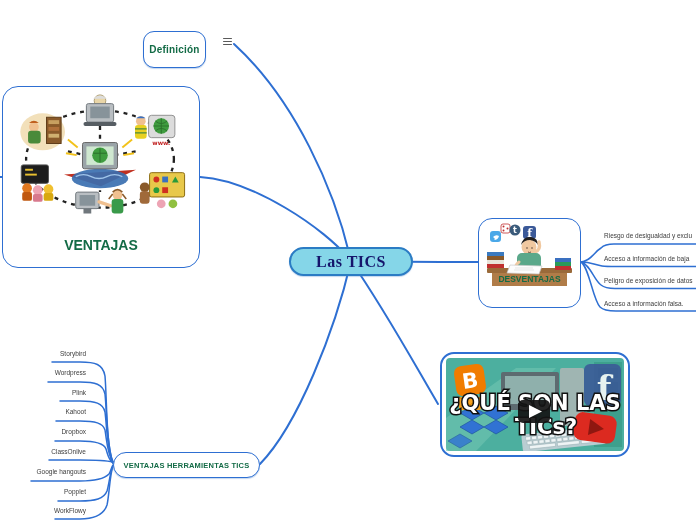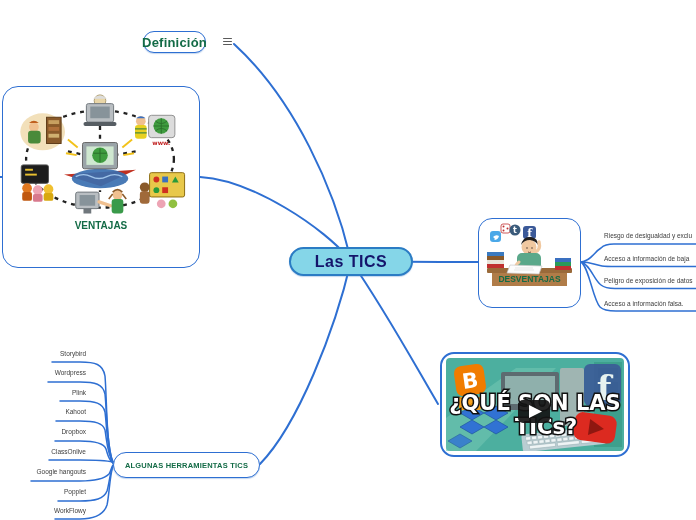--- a/index.html
+++ b/index.html
@@ -9,30 +9,30 @@
   }
   svg{display:block}
   #connectors{position:absolute;left:0;top:0;z-index:1}
   .node{position:absolute;background:#fff;border:1.6px solid #2e6fd2;box-sizing:border-box;z-index:3}
   .pill{display:flex;align-items:center;justify-content:center;border-radius:12px;
         box-shadow:0 1px 1px rgba(90,140,210,.35)}
   .green-label{color:#136b46;font-weight:bold;letter-spacing:.2px}
   #center-node{
     left:289px;top:247px;width:124px;height:29px;border-radius:15px;
     background:#85d6e8;border:2px solid #2b7cc4;z-index:4;
-    font-family:Liberation Sans, sans-serif;
+    font-family:Liberation Serif, serif;
     font-weight:bold;font-size:16px;color:#15156b;letter-spacing:.5px;
   }
-  #definition-node{left:143px;top:31px;width:63px;height:22px;border-radius:11px;font-size:13px}
+  #definition-node{left:143px;top:31px;width:63px;height:37px;border-radius:11px;font-size:10px}
   #tools-node{left:113px;top:452px;width:147px;height:26px;border-radius:13px;font-size:7.5px}
   #ventajas-node{left:2px;top:86px;width:198px;height:182px;border-radius:16px;padding:4px}
   #desventajas-node{left:478px;top:218px;width:103px;height:90px;border-radius:14px;padding:3px}
   #video-node{left:440px;top:352px;width:190px;height:105px;border-radius:14px;border-width:2px;padding:4px}
   .img-caption{position:absolute;left:0;right:0;text-align:center;color:#136b46;font-weight:bold}
-  #ventajas-caption{bottom:36px;font-size:10px}
+  #ventajas-caption{bottom:14px;font-size:14px}
   #desventajas-caption{bottom:23px;font-size:8.5px}
   .child-label{
     position:absolute;z-index:2;font-size:6.5px;color:#3c3c3c;
     white-space:nowrap;line-height:10px;height:10px;
   }
   .child-left{right:610px;text-align:right}
   .child-right{left:604px;text-align:left}
   #note-icon{
     position:absolute;left:223px;top:37px;width:9px;height:9px;z-index:3;
     display:flex;flex-direction:column;justify-content:space-between;padding:1px 0;box-sizing:border-box;
@@ -277,21 +277,21 @@
         <text x="100" y="76" font-size="21">TICs?</text>
       </g>
 
       <g>
         <rect x="72" y="42" width="32" height="23" rx="5" fill="#141414" opacity=".92"></rect>
         <path d="M83,47 L83,60 L96,53.5 Z" fill="#fff"></path>
       </g>
     </svg>
   </div>
 
-  <div id="tools-node" class="node pill green-label">ALGUNAS HERRAMIENTAS TICS</div>
+  <div id="tools-node" class="node pill green-label">VENTAJAS HERRAMIENTAS TICS</div>
 
   <div class="child-label child-left" style="top:349px">Storybird</div>
   <div class="child-label child-left" style="top:368px">Wordpress</div>
   <div class="child-label child-left" style="top:388px">Plink</div>
   <div class="child-label child-left" style="top:407px">Kahoot</div>
   <div class="child-label child-left" style="top:427px">Dropbox</div>
   <div class="child-label child-left" style="top:447px">ClassOnlive</div>
   <div class="child-label child-left" style="top:467px">Google hangouts</div>
   <div class="child-label child-left" style="top:487px">Popplet</div>
   <div class="child-label child-left" style="top:506px">WorkFlowy</div>

